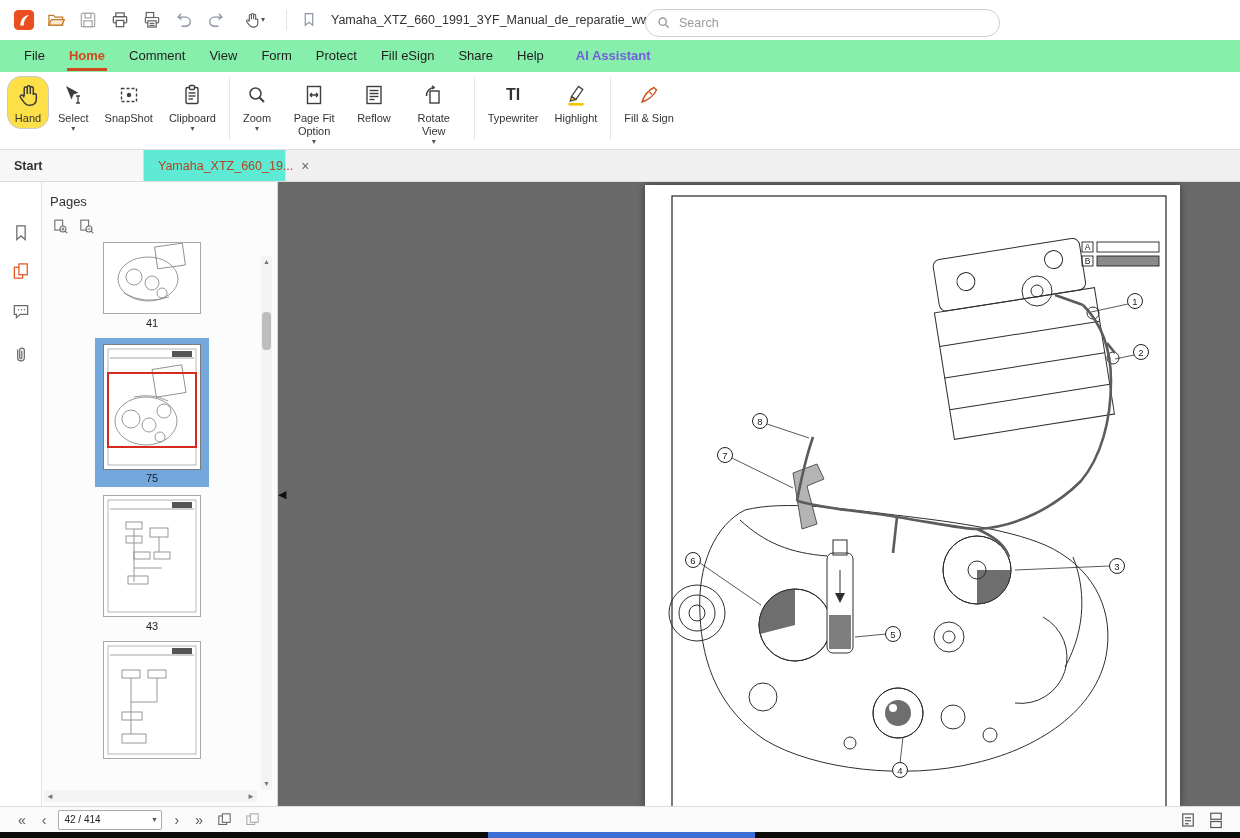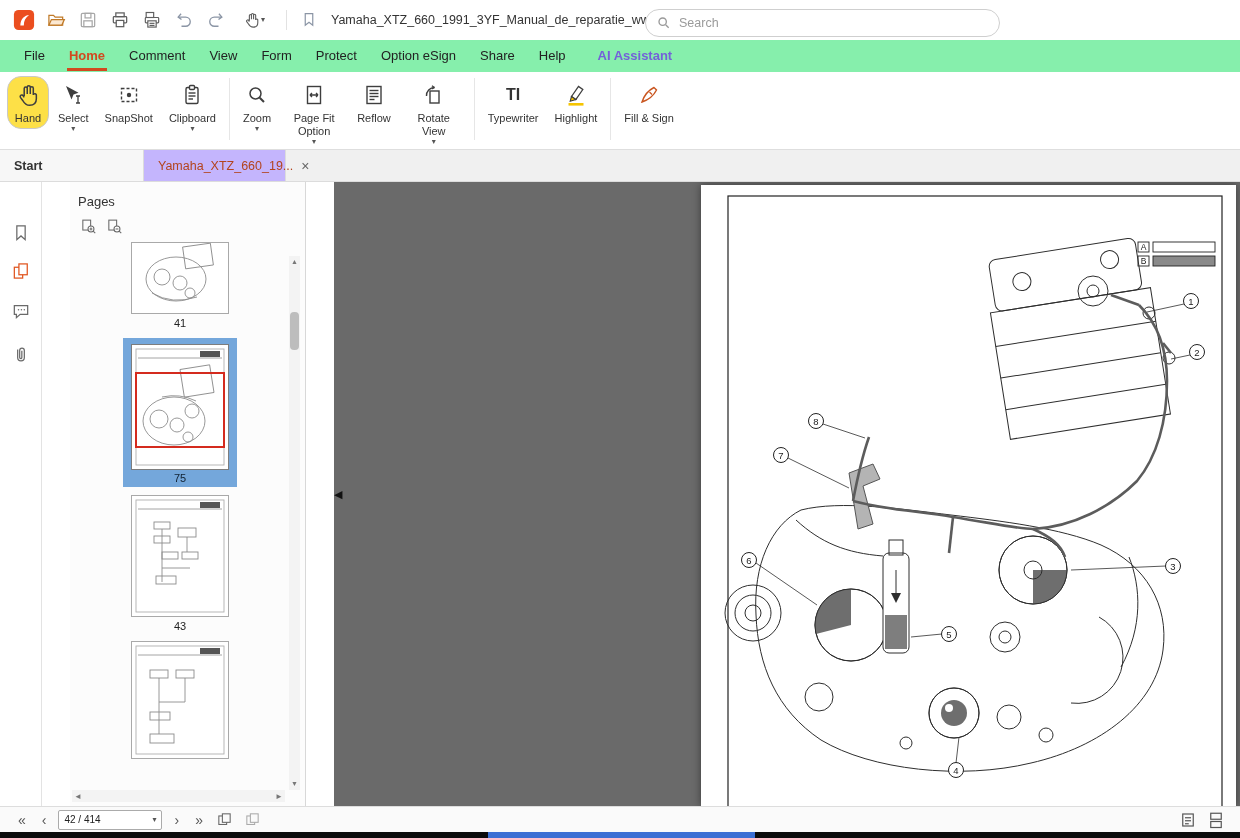--- a/index.html
+++ b/index.html
@@ -43,26 +43,26 @@
   .rb-label { font-size:11px; color:#333; margin-top:4px; text-align:center; line-height:1.2;
               max-width:54px; }
   .rb-label.wide { max-width:64px; }
   .rb-sep { width:1px; height:62px; background:#E6E6E6; margin:2px 5px 0; flex:none; }
 
   
   .tabbar { position:absolute; top:150px; left:0; right:0; height:32px; background:#F0F0F0;
             border-bottom:1px solid #DCDCDC; display:flex; }
   .tab { display:flex; align-items:center; padding:0 14px; font-size:12.5px; height:100%; }
   .tab-start { width:144px; background:#F7F7F7; color:#333; border-right:1px solid #DCDCDC;font-weight:bold; }
-  .tab-doc { width:142px; background:#c4b5fd; color:#B3441E; border-right:1px solid #DCDCDC;
+  .tab-doc { width:142px; background:#5eead4; color:#B3441E; border-right:1px solid #DCDCDC;
              justify-content:space-between; }
   .tab-close { color:#666; font-size:14px; margin-left:8px; }
 
   
-  .content { position:absolute; top:182px; left:0; right:0; height:624px; display:flex;gap:28px; }
+  .content { position:absolute; top:182px; left:0; right:0; height:624px; display:flex; }
 
   .iconstrip { width:42px; background:#FFFFFF; border-right:1px solid #E3E3E3; flex:none;
                position:relative; }
   .strip-ico { position:absolute; left:10px; width:22px; height:22px; display:flex;
                align-items:center; justify-content:center; }
 
   .pages-panel { width:236px; background:#FCFCFC; border-right:1px solid #D8D8D8; flex:none;
                  position:relative; overflow:hidden; }
   .panel-title { font-size:13px; color:#333; position:absolute; top:12px; left:8px; }
   .panel-tools { position:absolute; top:34px; left:8px; display:flex; gap:6px; }
@@ -185,21 +185,21 @@
     </div>
   </div>
 
   <div class="menubar">
     <span class="menu-item">File</span>
     <span class="menu-item active">Home</span>
     <span class="menu-item">Comment</span>
     <span class="menu-item">View</span>
     <span class="menu-item">Form</span>
     <span class="menu-item">Protect</span>
-    <span class="menu-item">Option eSign</span>
+    <span class="menu-item">Fill eSign</span>
     <span class="menu-item">Share</span>
     <span class="menu-item">Help</span>
     <span class="menu-item ai">AI Assistant</span>
   </div>
 
   <div class="ribbon">
     <div class="rb-btn active">
       <div class="rb-ico">
         <svg width="26" height="26" viewBox="0 0 24 24" fill="none" stroke="#3E3E3E" stroke-width="1.4">
             <path d="M8.5,13 V6 a1.4,1.4 0 0 1 2.8,0 v5 M11.3,11 V4.8 a1.4,1.4 0 0 1 2.8,0 V11 M14.1,11 V5.8 a1.4,1.4 0 0 1 2.8,0 V12 a1.4,1.4 0 0 1 2.8,0.3 V15.5 c0,4 -2.6,6 -6.2,6 c-3,0 -4.6,-1.3 -6.2,-4.2 L5,14.2 a1.5,1.5 0 0 1 2.6,-1.5 l0.9,1.5"></path>

